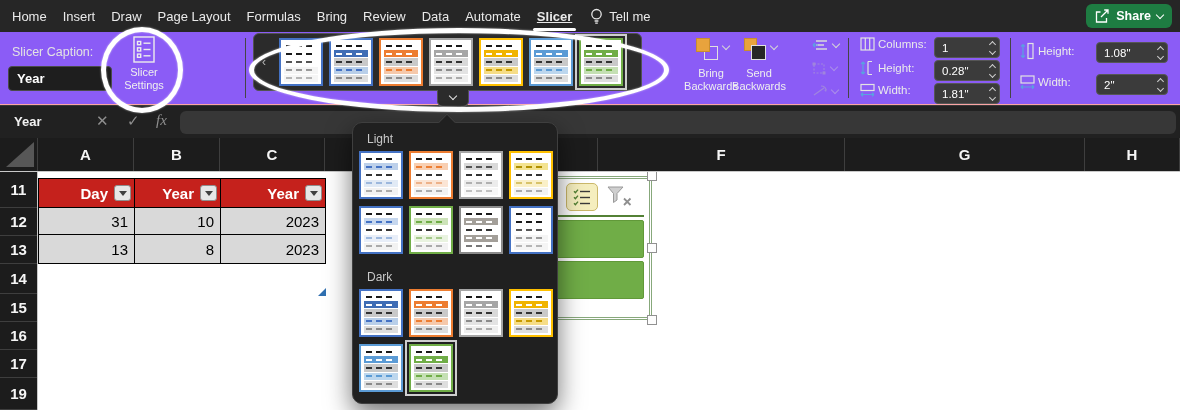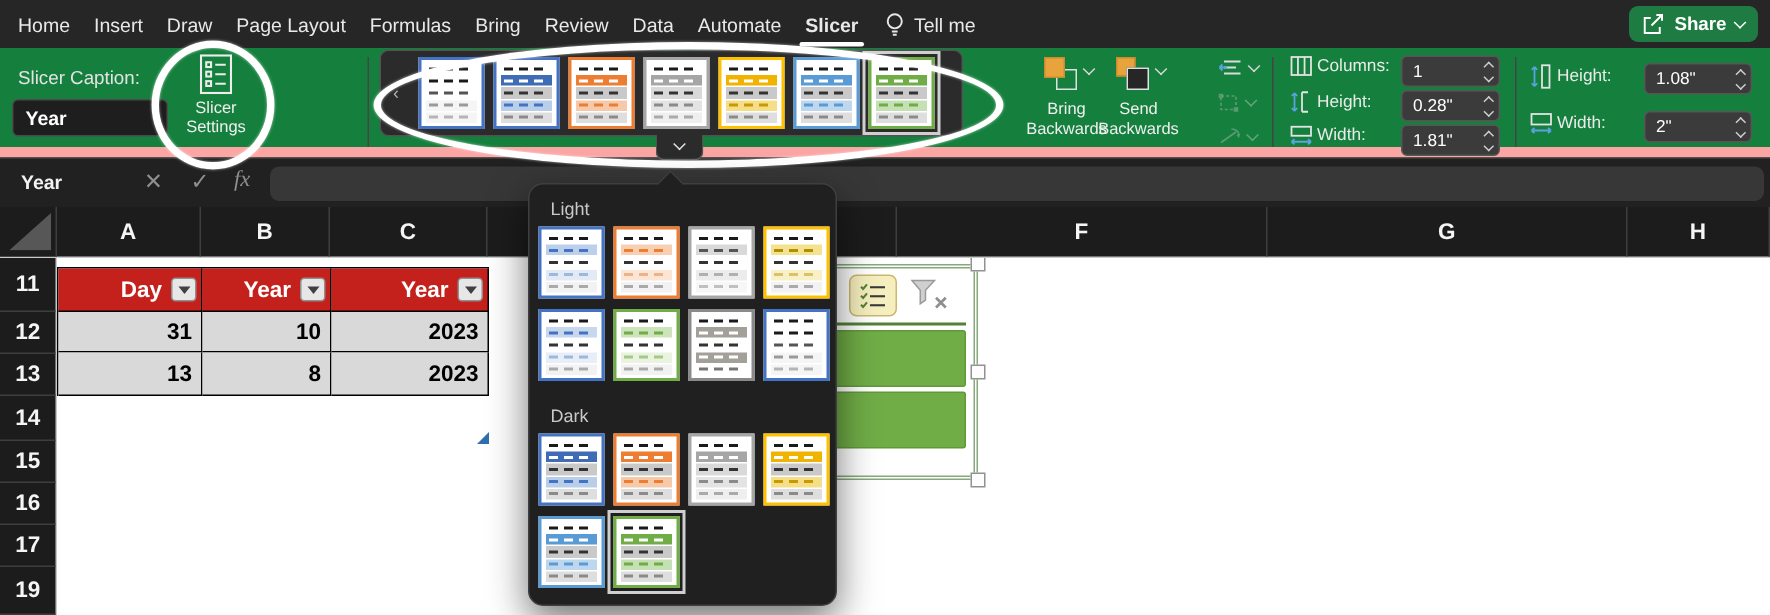--- a/index.html
+++ b/index.html
@@ -6,29 +6,29 @@
   html,body { background:#111; }
   .app {
     position: relative; width: 1180px; height: 410px; overflow: hidden;
     background: #fff; font-family: "Liberation Sans", sans-serif;
     -webkit-font-smoothing: antialiased;
   }
   
   .menubar { position:absolute; left:0; top:0; width:1180px; height:32px; background:#262626; display:flex; align-items:center; }
   .tabs { display:flex; align-items:center; gap:16px; padding-left:12px; height:100%; }
   .tab { position:relative; color:#e9e9e9; font-size:13px; height:100%; display:flex; align-items:center; cursor:default; white-space:nowrap; }
-  .tab.active { font-weight:bold; }
+  .tab.active { font-weight:bold;text-decoration:underline; }
   .tab.active::after { content:""; position:absolute; left:-4px; right:-4px; bottom:1px; height:3px; background:#fff; border-radius:2px; }
   .tellme { display:flex; align-items:center; gap:6px; margin-left:18px; color:#e9e9e9; font-size:13px; }
   .combtn { position:absolute; right:90px; top:4px; height:24px; padding:0 10px; background:#404040; border-radius:6px; display:flex; align-items:center; gap:6px; color:#f1f1f1; font-size:12.5px; font-weight:600; }
   .sharebtn { position:absolute; right:8px; top:4px; height:24px; padding:0 9px; background:#1E7C42; border-radius:6px; display:flex; align-items:center; gap:6px; color:#fff; font-size:12.5px; font-weight:600; }
   .chev { width:6px; height:6px; border-right:1.6px solid #d6d6d6; border-bottom:1.6px solid #d6d6d6; transform:rotate(45deg); margin-top:-3px; }
   .sharebtn .chev{ border-color:#fff; }
   
-  .ribbon { position:absolute; left:0; top:32px; width:1180px; height:73px; background:#15803d; border-bottom:7px solid #fca5a5; }
+  .ribbon { position:absolute; left:0; top:32px; width:1180px; height:73px; background:#8b5cf6; border-bottom:1px solid #fca5a5; }
   .vdiv { position:absolute; top:6px; height:60px; width:1px; background:#454545; }
   .rlabel { position:absolute; color:#e3e3e3; font-size:12.5px; }
   .captioninput { position:absolute; left:8px; top:34px; width:104px; height:25px; background:#1e1e1e; border:1px solid #4a4a4a; border-radius:4px; color:#fff; font-size:13px; font-weight:600; padding:0 8px; font-family:"Liberation Sans",sans-serif; }
   .bigbtn { position:absolute; top:4px; width:64px; height:66px; display:flex; flex-direction:column; align-items:center; justify-content:flex-start; gap:3px; border-radius:4px; }
   .bigbtn .blabel { color:#efefef; font-size:11px; line-height:12.5px; text-align:center; }
   .disabled { opacity:.42; }
   
   .gallery { position:absolute; left:253px; top:1px; width:389px; height:58px; background:#2b2b2b; border:1px solid #525252; border-radius:6px; }
   .gscroll { position:absolute; left:2px; top:0; width:16px; height:100%; display:flex; align-items:center; justify-content:center; color:#b5b5b5; font-size:12px; }
   .gthumbs { position:absolute; left:25px; top:4px; display:flex; gap:6px; }
@@ -75,21 +75,21 @@
   .rowhdrs { position:absolute; left:0; top:34px; width:38px; height:238px; background:#1c1c1c; border-right:1px solid #c9c9c9; display:flex; flex-direction:column; }
   .rownum { width:100%; height:28px; color:#f5f5f5; font-size:15px; font-weight:600; display:flex; align-items:center; justify-content:center; border-bottom:1px solid #3e3e3e; flex:none; }
   .rownum:nth-child(1){ height:36px; } .rownum:nth-child(4){ height:30px; } .rownum:nth-child(8){ height:32px; }
   .sheetbody { position:absolute; left:38px; top:34px; width:1142px; height:238px; background:#fff; overflow:hidden; }
   
   .xltable { position:absolute; left:0; top:6px; border-top:1px solid #000; border-left:1px solid #000; z-index:10; }
   .trow { display:grid; grid-template-columns:96px 86px 105px; }
   .tcell { border-right:1px solid #000; border-bottom:1px solid #000; font-size:15px; display:flex; align-items:center; justify-content:flex-end; position:relative; }
   .hcell { height:29px; background:#C5211C; color:#fff; font-weight:bold; padding-right:26px; }
   .dcell { height:27px; color:#000; padding-right:6px; }
-  .trow.gray .dcell{ background:#d9d9d9;font-weight:bold; }
+  .trow.gray .dcell{ background:#d9d9d9; }
   .trow.tall .dcell{ height:29px; }
   .filterbtn { position:absolute; right:3px; top:6px; width:17px; height:16px; background:#e7e7e7; border:1px solid #8f8f8f; border-radius:3px; display:flex; align-items:center; justify-content:center; }
   .ftri { width:0; height:0; border-left:4px solid transparent; border-right:4px solid transparent; border-top:5px solid #404040; margin-top:1px; }
   .fillhandle { position:absolute; left:280px; top:116px; width:8px; height:8px; background:#2f6fb0; clip-path:polygon(100% 0,100% 100%,0 100%); z-index:11; }
   
   .slicer-frame { position:absolute; left:514px; top:4px; width:100px; height:144px; border:1px solid #87a87b; outline:1px solid #87a87b; outline-offset:-3px; z-index:20; }
   .handle { position:absolute; width:10px; height:10px; background:#fdfdfd; border:1px solid #919191; z-index:22; }
   .slicer-multiselect { position:absolute; left:528px; top:11px; width:32px; height:28px; background:#f5eebe; border:1px solid #cbb86a; border-radius:5px; display:flex; align-items:center; justify-content:center; z-index:21; }
   .slicer-clearfilter { position:absolute; left:569px; top:14px; z-index:21; }
   .slicer-underline { position:absolute; left:514px; top:43px; width:92px; height:2px; background:#538135; z-index:21; }

